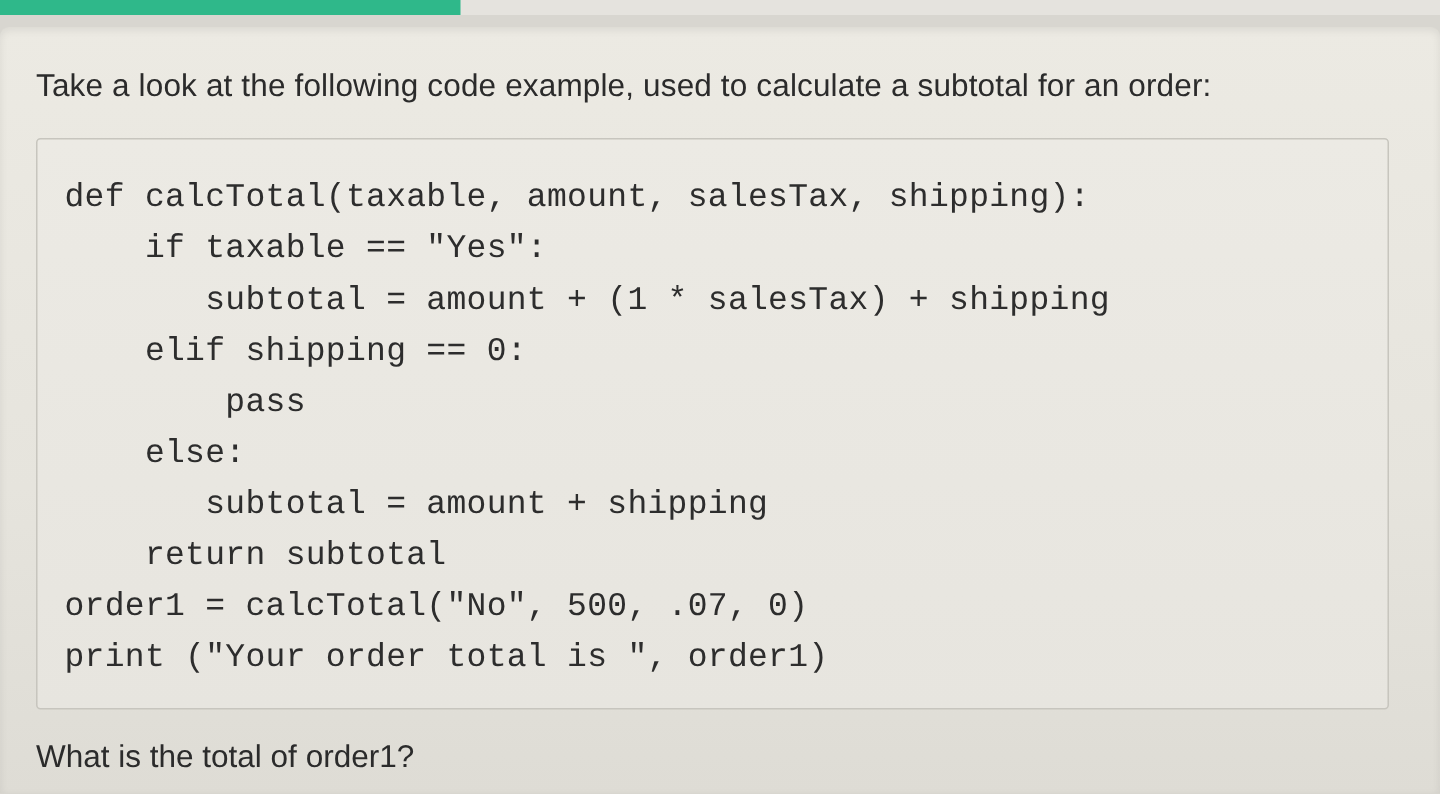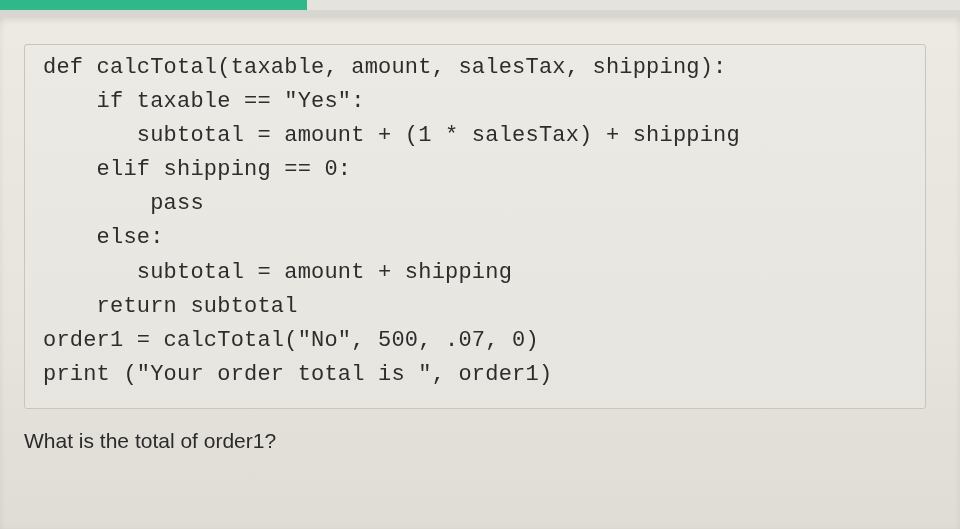--- a/index.html
+++ b/index.html
@@ -34,21 +34,21 @@
     font-size: 21px;
     color: #2b2b2b;
     margin-bottom: 20px;
     line-height: 1.35;
     letter-spacing: 0.1px;
   }
   .code-block {
     border: 1px solid #c7c5be;
     background: linear-gradient(180deg, #eceae4 0%, #e7e5df 100%);
     border-radius: 3px;
-    padding: 6px 18px 16px 18px;
+    padding: 22px 18px 16px 18px;
     font-family: "Courier New", Courier, monospace;
     font-size: 22px;
     line-height: 1.55;
     color: #2d2d2d;
     white-space: pre;
     overflow: hidden;
     letter-spacing: 0.2px;
   }
   .question {
     font-size: 21px;
@@ -58,20 +58,21 @@
   }
 </style>
 </head>
 <body>
 
 <div class="progress-track">
   <div class="progress-fill" style="width:32%"></div>
 </div>
 
 <div class="page">
+  <p class="intro">Take a look at the following code example, used to calculate a subtotal for an order:</p>
   <div class="code-block" id="code-block">def calcTotal(taxable, amount, salesTax, shipping):
     if taxable == "Yes":
        subtotal = amount + (1 * salesTax) + shipping
     elif shipping == 0:
         pass
     else:
        subtotal = amount + shipping
     return subtotal
 order1 = calcTotal("No", 500, .07, 0)
 print ("Your order total is ", order1)</div>

